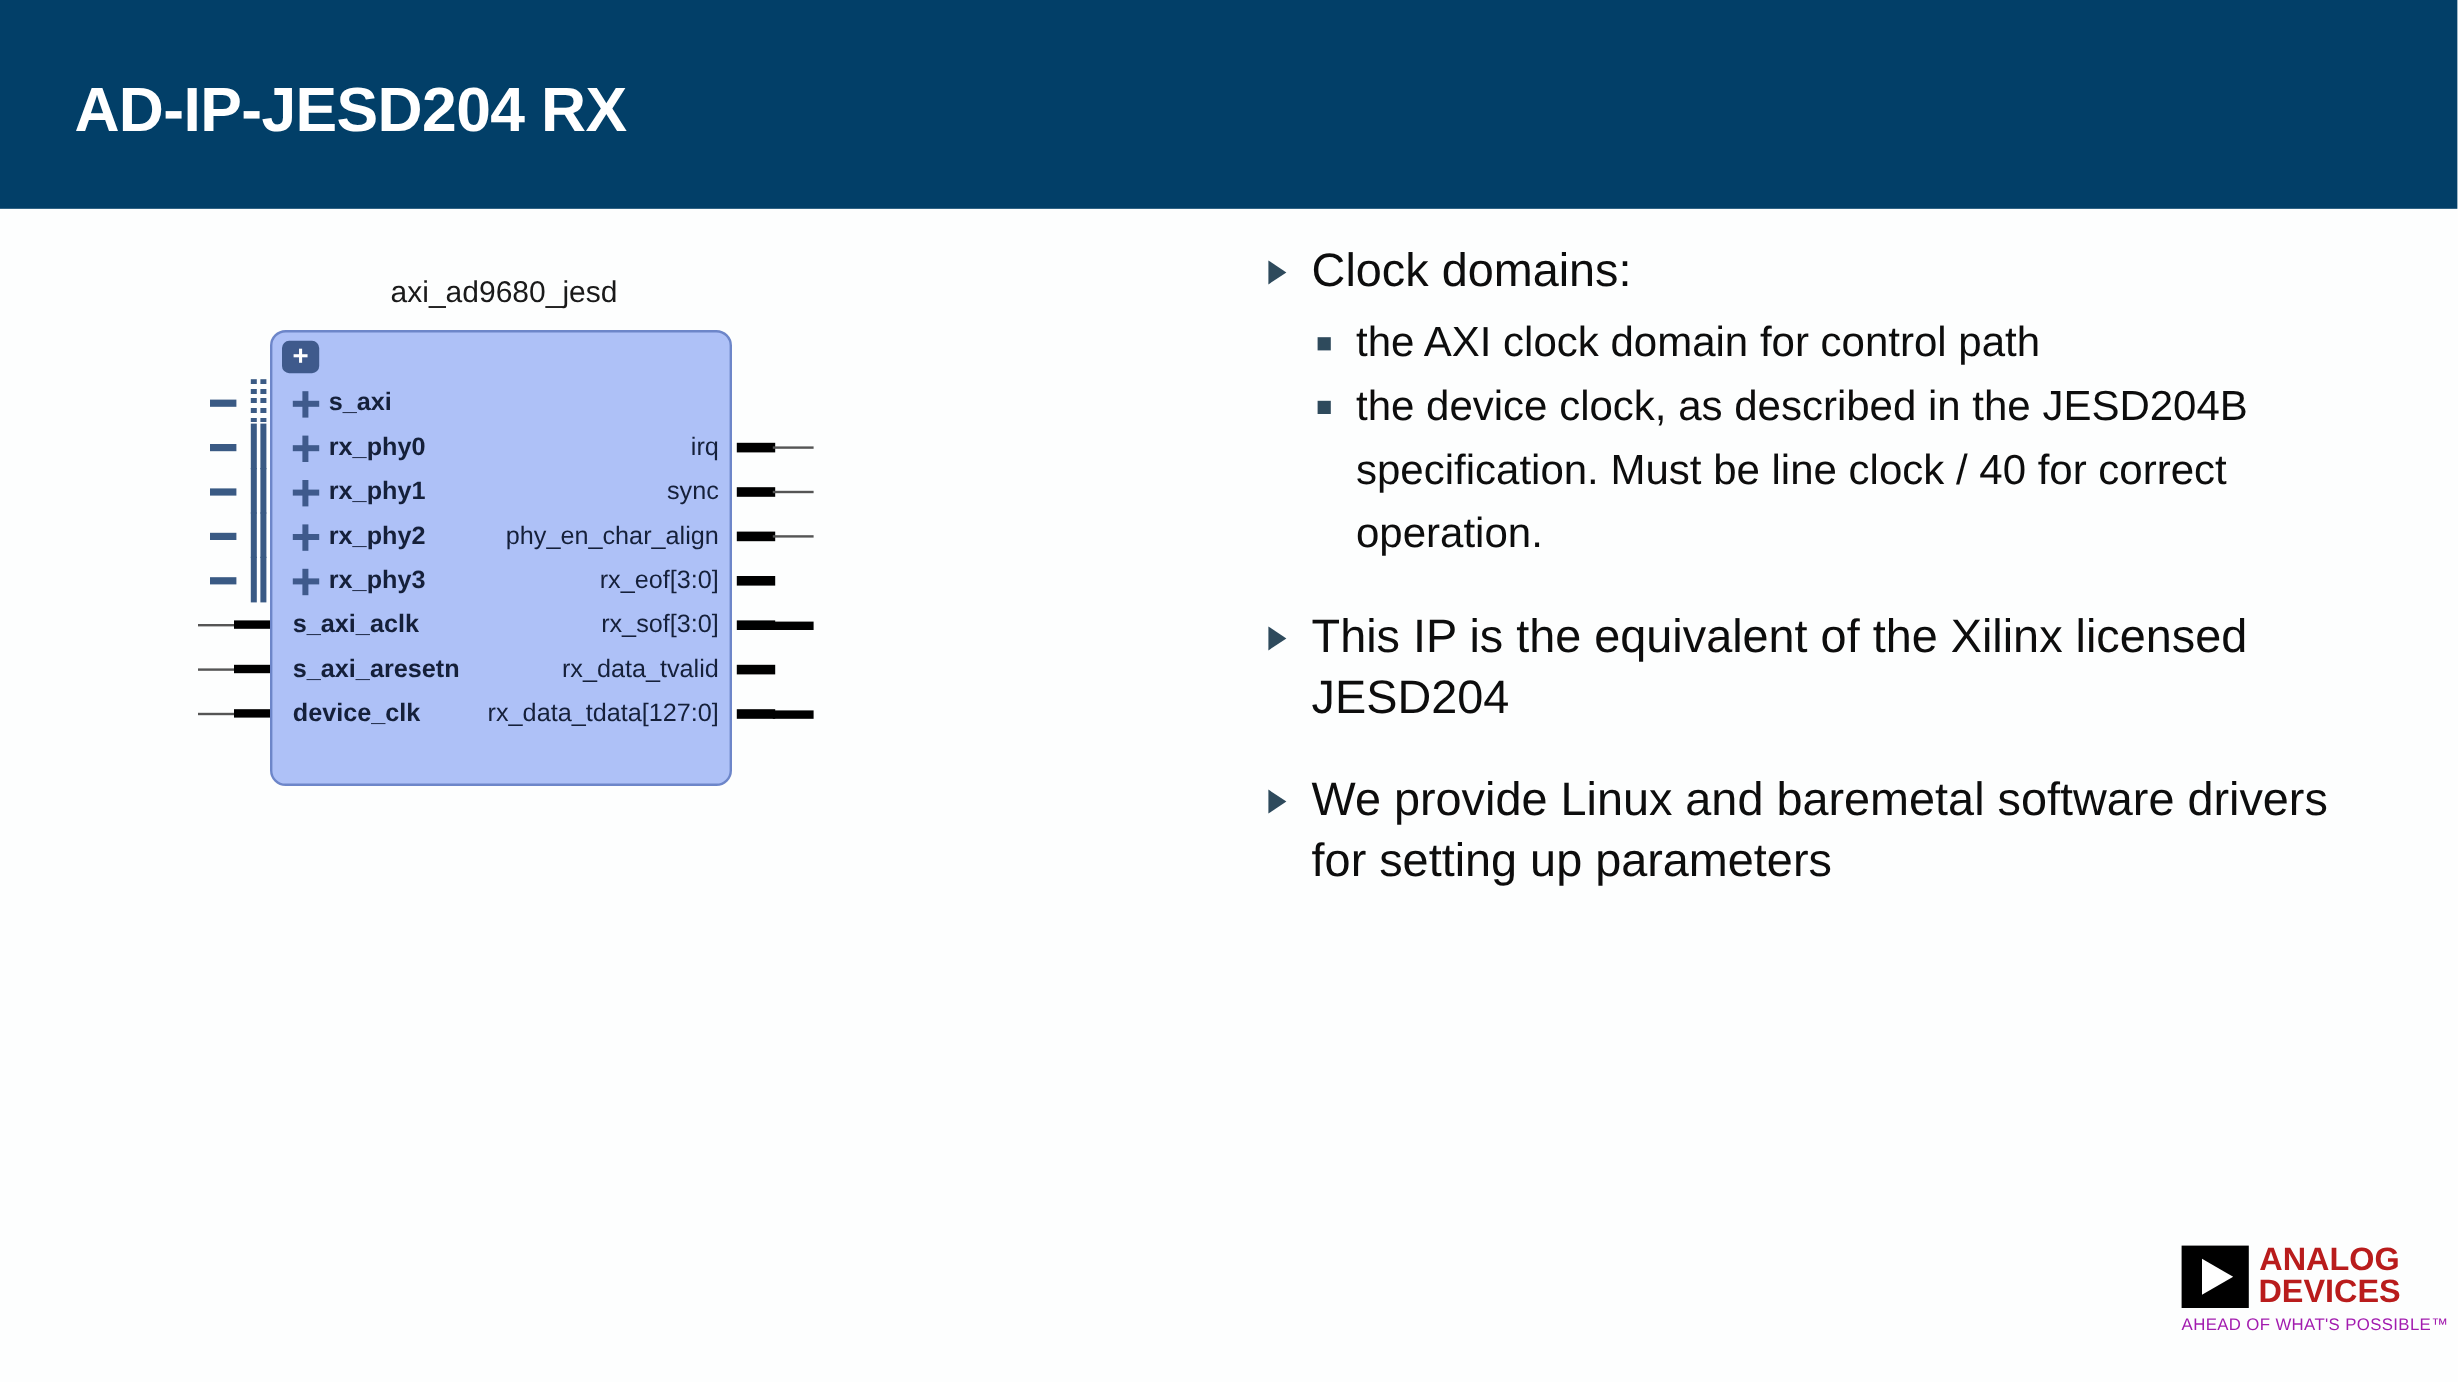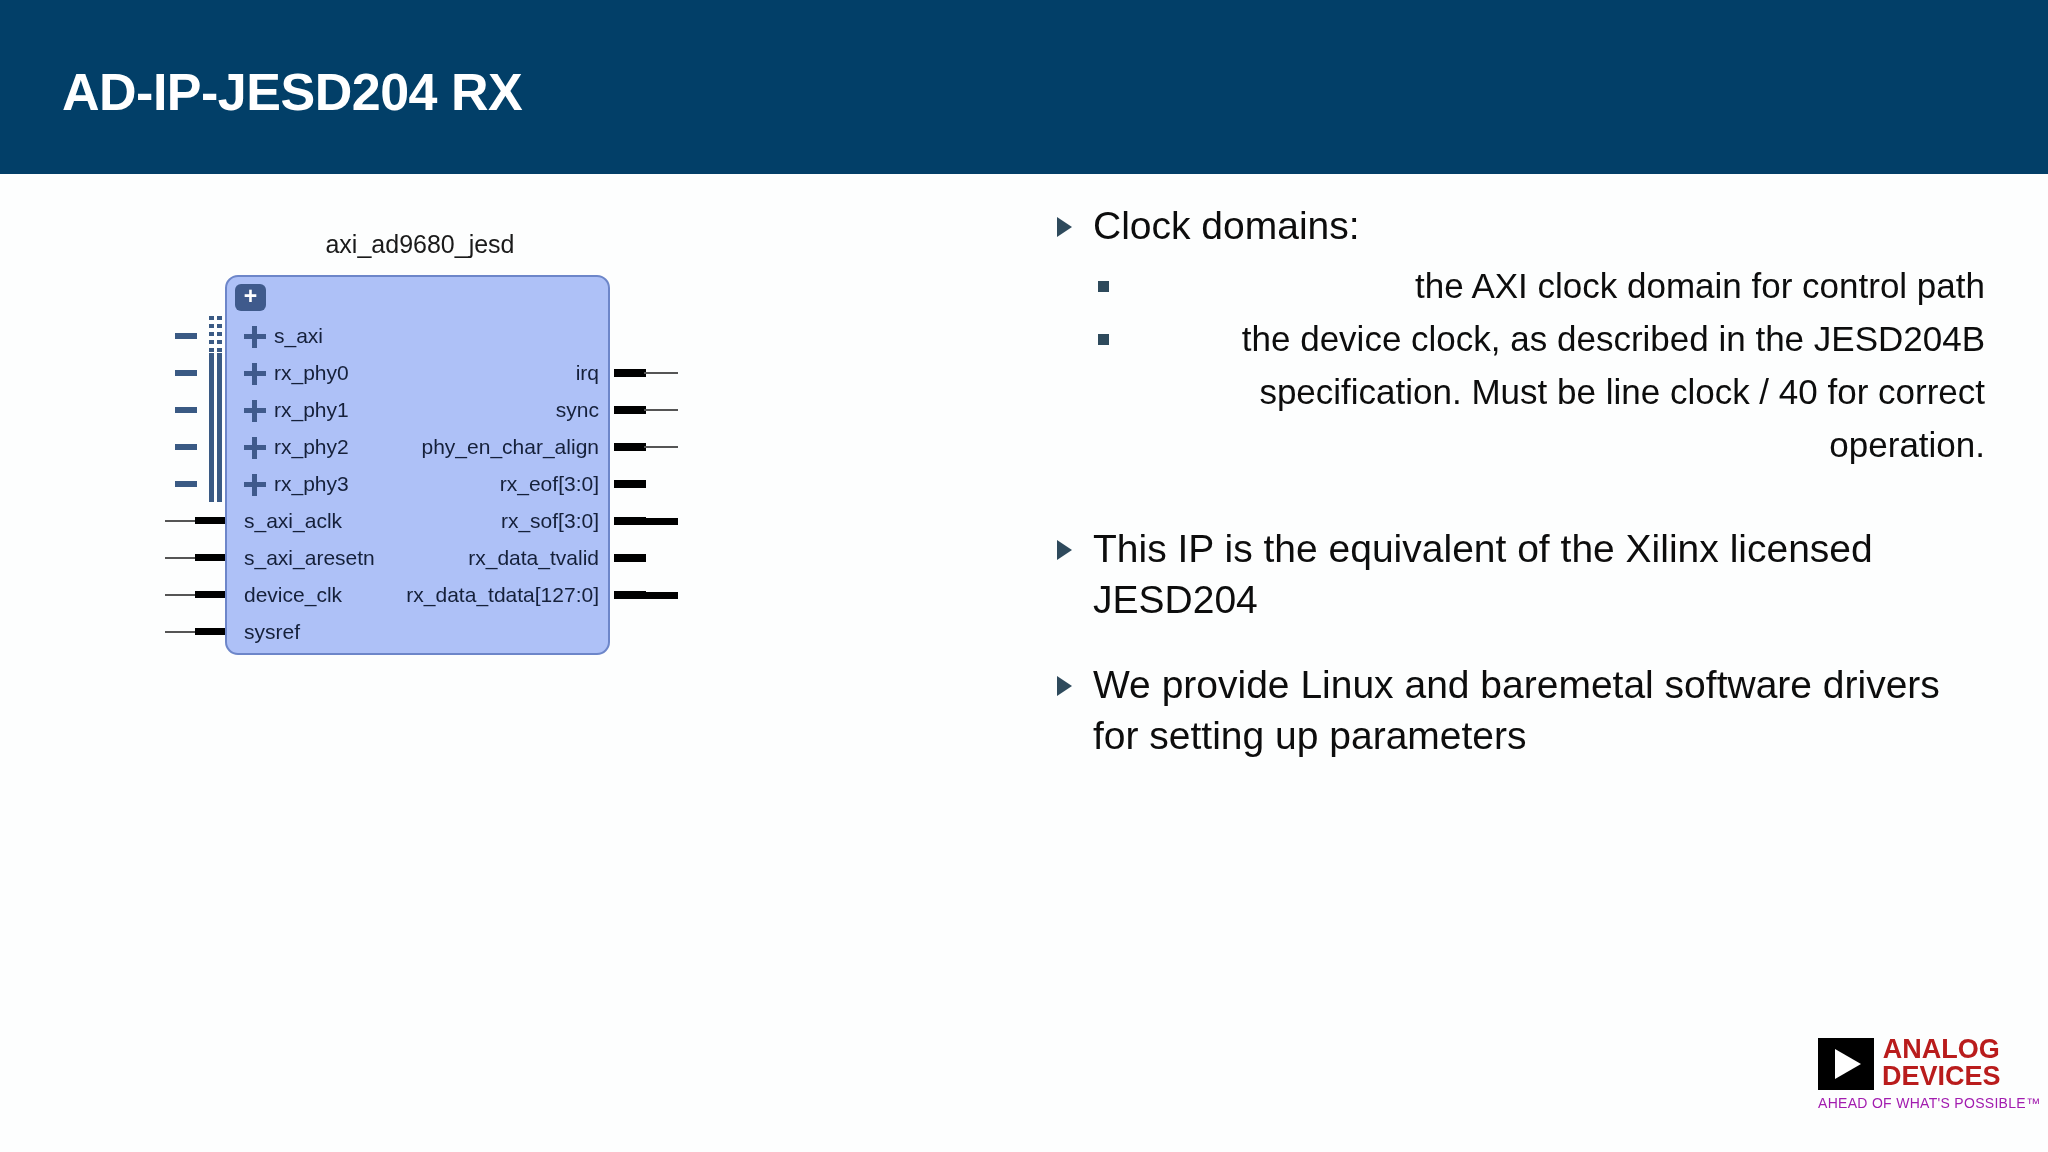--- a/index.html
+++ b/index.html
@@ -86,20 +86,21 @@
     width: 385px;
     height: 36px;
   }
   .port-label-in {
     position: absolute;
     left: 47px;
     top: 7px;
     font-size: 21px;
     color: #15203a;
     white-space: nowrap;
+    font-weight: bold;
   }
   .port-label-out {
     position: absolute;
     right: 13px;
     top: 7px;
     font-size: 21px;
     color: #15203a;
     white-space: nowrap;
     text-align: center;
   }
@@ -207,21 +208,21 @@
   }
   .bullet-l1 > .marker-tri {
     position: absolute;
     left: 2px;
     top: 17px;
     width: 0; height: 0;
     border-left: 15px solid #2e4a5c;
     border-top: 10px solid transparent;
     border-bottom: 10px solid transparent;
   }
-  .bullet-l2-group { margin: 0 0 26px 0; text-align: right; }
+  .bullet-l2-group { margin: 0 0 8px 0; }
   .bullet-l2 {
     position: relative;
     margin-left: 37px;
     padding-left: 38px;
     font-size: 35px;
     line-height: 53px;
     color: #0d0d0d;
   }
   .bullet-l2 > .marker-sq {
     position: absolute;
@@ -372,25 +373,20 @@
 
     <div class="port-row" style="top:299px">
       <div class="scalar-in-line"></div>
       <div class="scalar-in-pin"></div>
       <div class="port-label-in" style="left:17px">device_clk</div>
       <div class="port-label-out">rx_data_tdata[127:0]</div>
       <div class="out-pin"></div>
       <div class="out-line thick"></div>
     </div>
 
-    <div class="port-row" style="top:336px">
-      <div class="scalar-in-line"></div>
-      <div class="scalar-in-pin"></div>
-      <div class="port-label-in" style="left:17px">sysref</div>
-    </div>
   </div>
 </div>
 
 <div id="bullets">
 
   <div class="bullet-l1">
     <span class="marker-tri"></span>
     <span>Clock domains:</span>
   </div>
 

